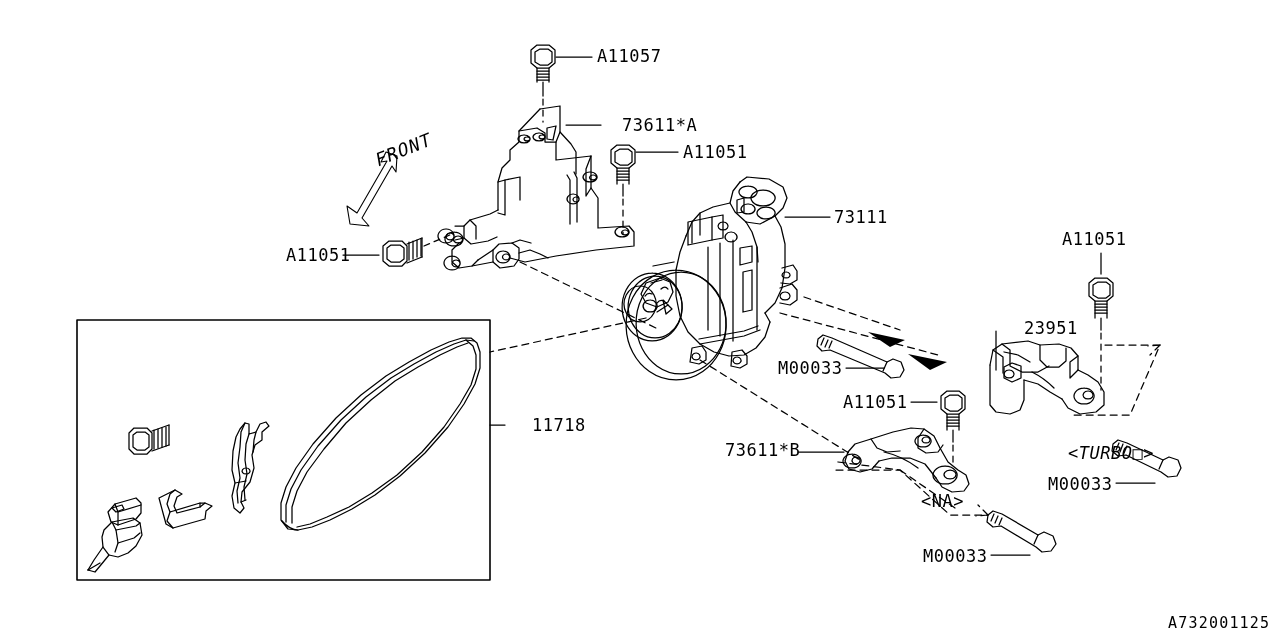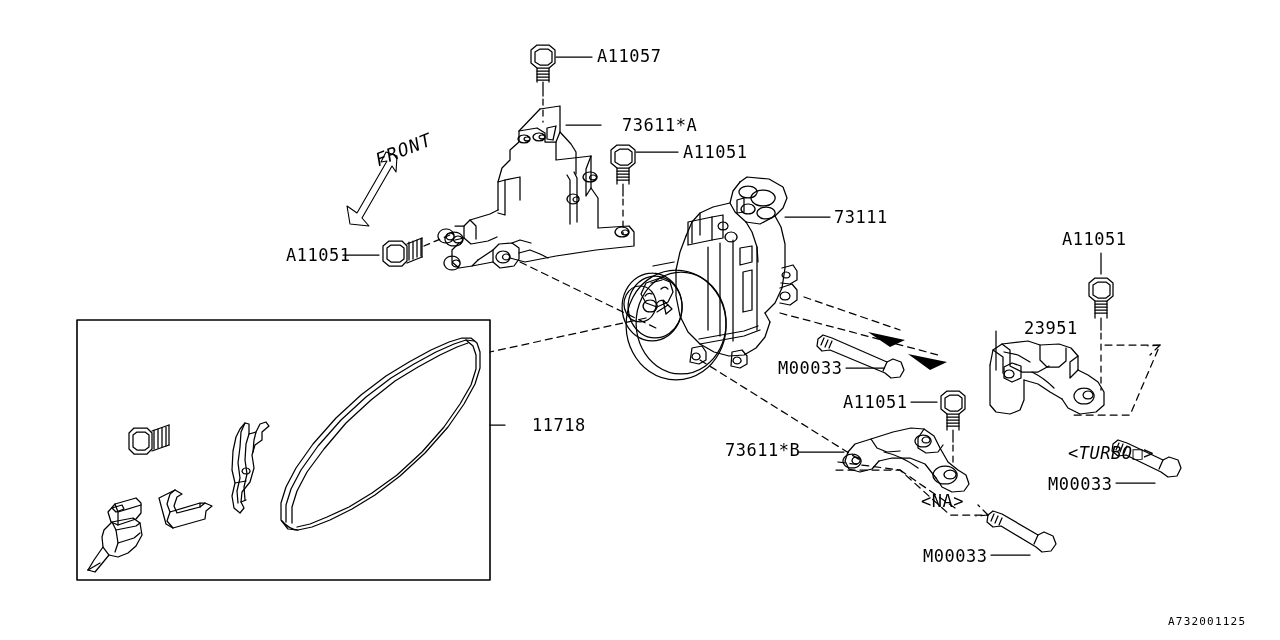--- a/index.html
+++ b/index.html
@@ -12,21 +12,21 @@
   svg.layer{position:absolute;left:0;top:0;width:1280px;height:640px;}
   .lbl{
     position:absolute;
     font-family:"DejaVu Sans Mono","Liberation Mono",monospace;
     font-size:17px;
     letter-spacing:0.5px;
     white-space:nowrap;
     color:#000;
     line-height:1;
   }
-  .lbl.diagid{font-size:11px;letter-spacing:1.2px;}
+  .lbl.diagid{font-size:15px;letter-spacing:1.2px;}
   .front-lbl{
     position:absolute;
     font-family:"DejaVu Sans Mono","Liberation Mono",monospace;
     font-size:18px;
     letter-spacing:1px;
     color:#000;
     transform:rotate(-22deg) skewX(-12deg);
     transform-origin:left bottom;
     white-space:nowrap;
   }

